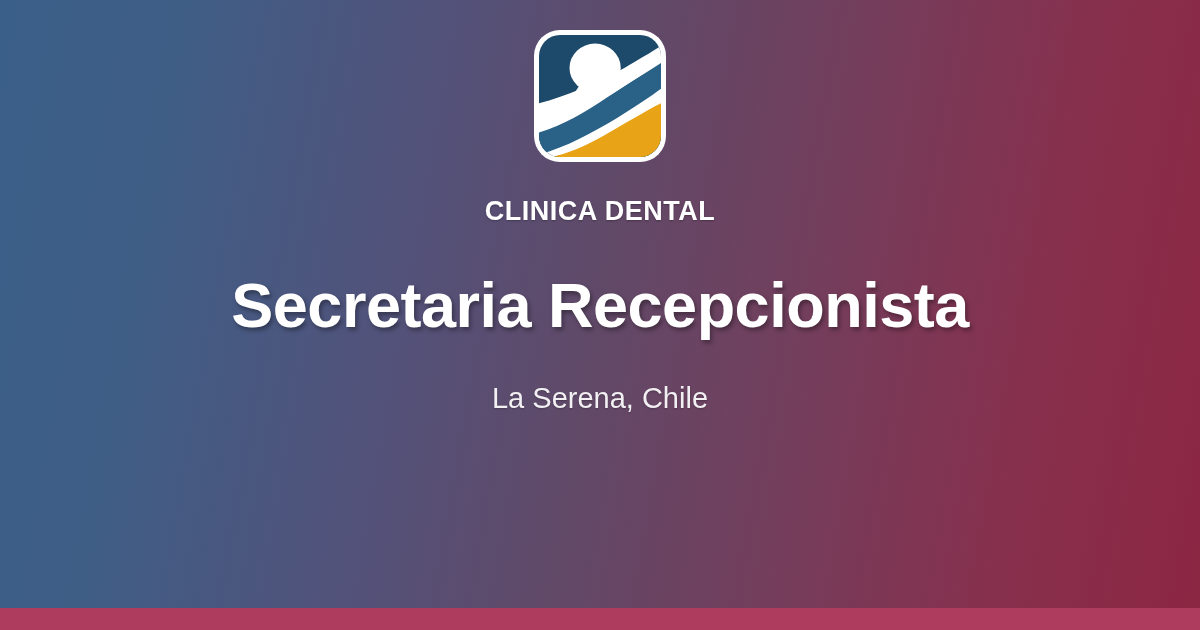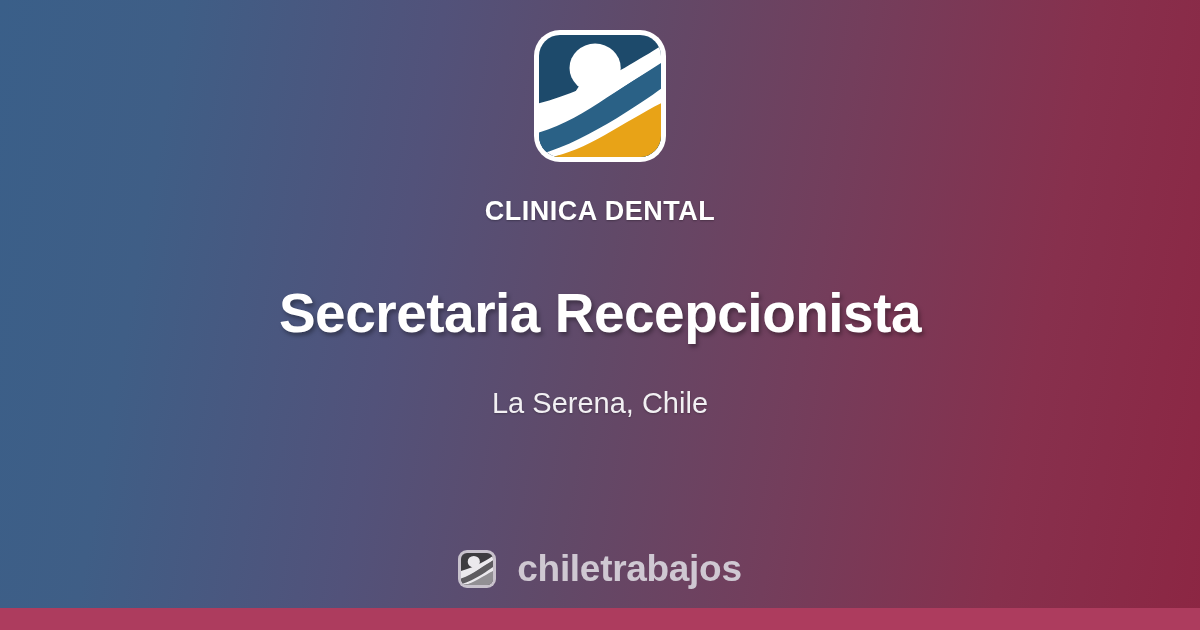--- a/index.html
+++ b/index.html
@@ -70,22 +70,22 @@
     font-size:27px;
     font-weight:bold;
     letter-spacing:0.5px;
     color:#ffffff;
     text-align:center;
     text-shadow:0 1px 2px rgba(0,0,0,0.28);
   }
 
   
   .title {
-    margin-top:58px;
-    font-size:55px;
+    margin-top:45px;
+    font-size:63px;
     font-weight:bold;
     color:#ffffff;
     text-align:center;
     letter-spacing:-0.5px;
     line-height:1.05;
     text-shadow:2px 3px 4px rgba(0,0,0,0.35);
   }
 
   
   .location {
@@ -178,35 +178,16 @@
     </div>
 
     <div class="company">CLINICA DENTAL</div>
 
     <h1 class="title">Secretaria Recepcionista</h1>
 
     <div class="location">La Serena, Chile</div>
 
   </div>
 
-  <div class="brand">
-    <div class="brand-mark">
-      <div class="brand-mark-inner">
-        <svg viewBox="0 0 100 100" width="100%" height="100%" preserveAspectRatio="none">
-          <rect x="0" y="0" width="100" height="100" fill="#3a3a3a"></rect>
-          <path d="M100 26 C72 34 40 58 20 78 L20 100 L100 100 Z" fill="#8d8d8d"></path>
-          <path d="M0 56 C22 50 46 40 70 27 C82 20 92 14 100 9 L100 24
-                   C86 32 70 42 54 53 C36 65 20 76 0 82 Z" fill="#ffffff"></path>
-          <path d="M0 80 C20 74 38 63 56 51 C72 41 86 32 100 23 L100 46
-                   C86 55 70 66 54 77 C36 89 18 97 0 100 Z" fill="#5f5f5f"></path>
-          <path d="M0 98 C22 92 44 80 64 68 C80 58 92 50 100 44 L100 58
-                   C90 63 78 71 64 80 C46 91 26 99 8 100 L0 100 Z" fill="#ffffff"></path>
-          <path d="M100 56 C86 63 70 73 54 82 C38 91 22 98 10 100 L100 100 Z" fill="#9a9a9a"></path>
-          <ellipse cx="40" cy="27" rx="19" ry="18" fill="#ffffff"></ellipse>
-        </svg>
-      </div>
-    </div>
-    <div class="brand-name">chiletrabajos</div>
-  </div>
 
   <div class="bottom-bar"></div>
 
 </div>
 
 </body></html>

